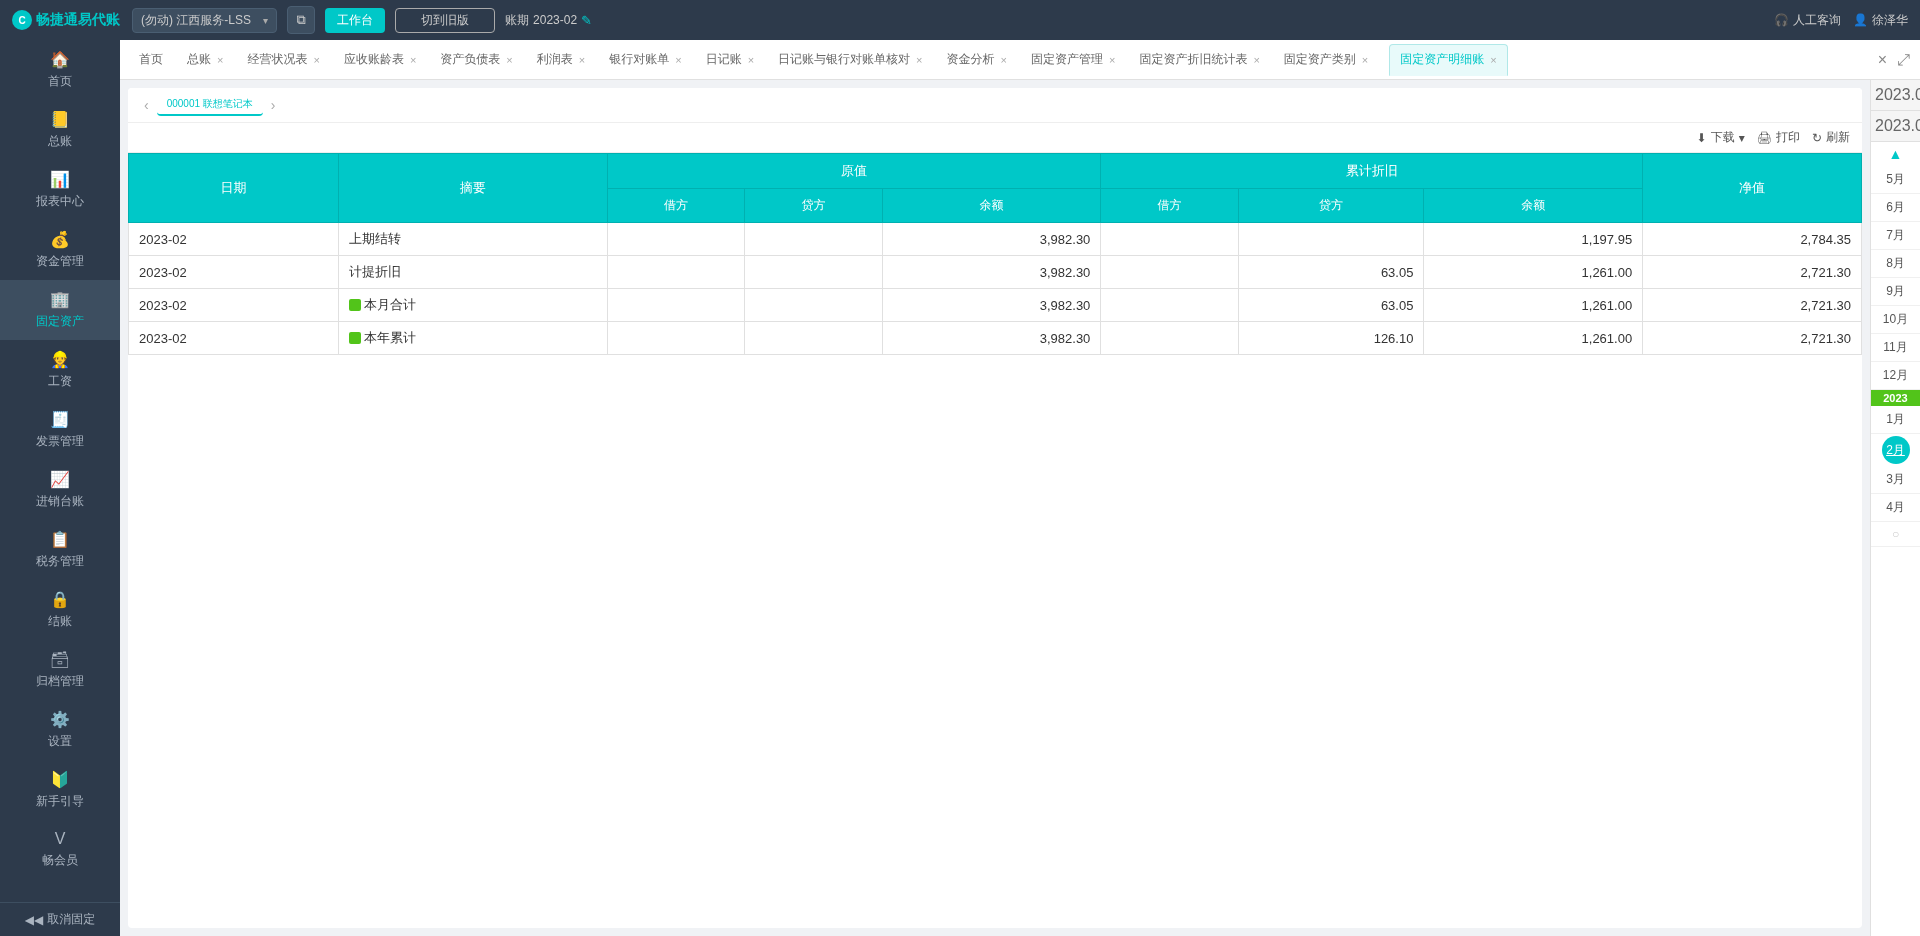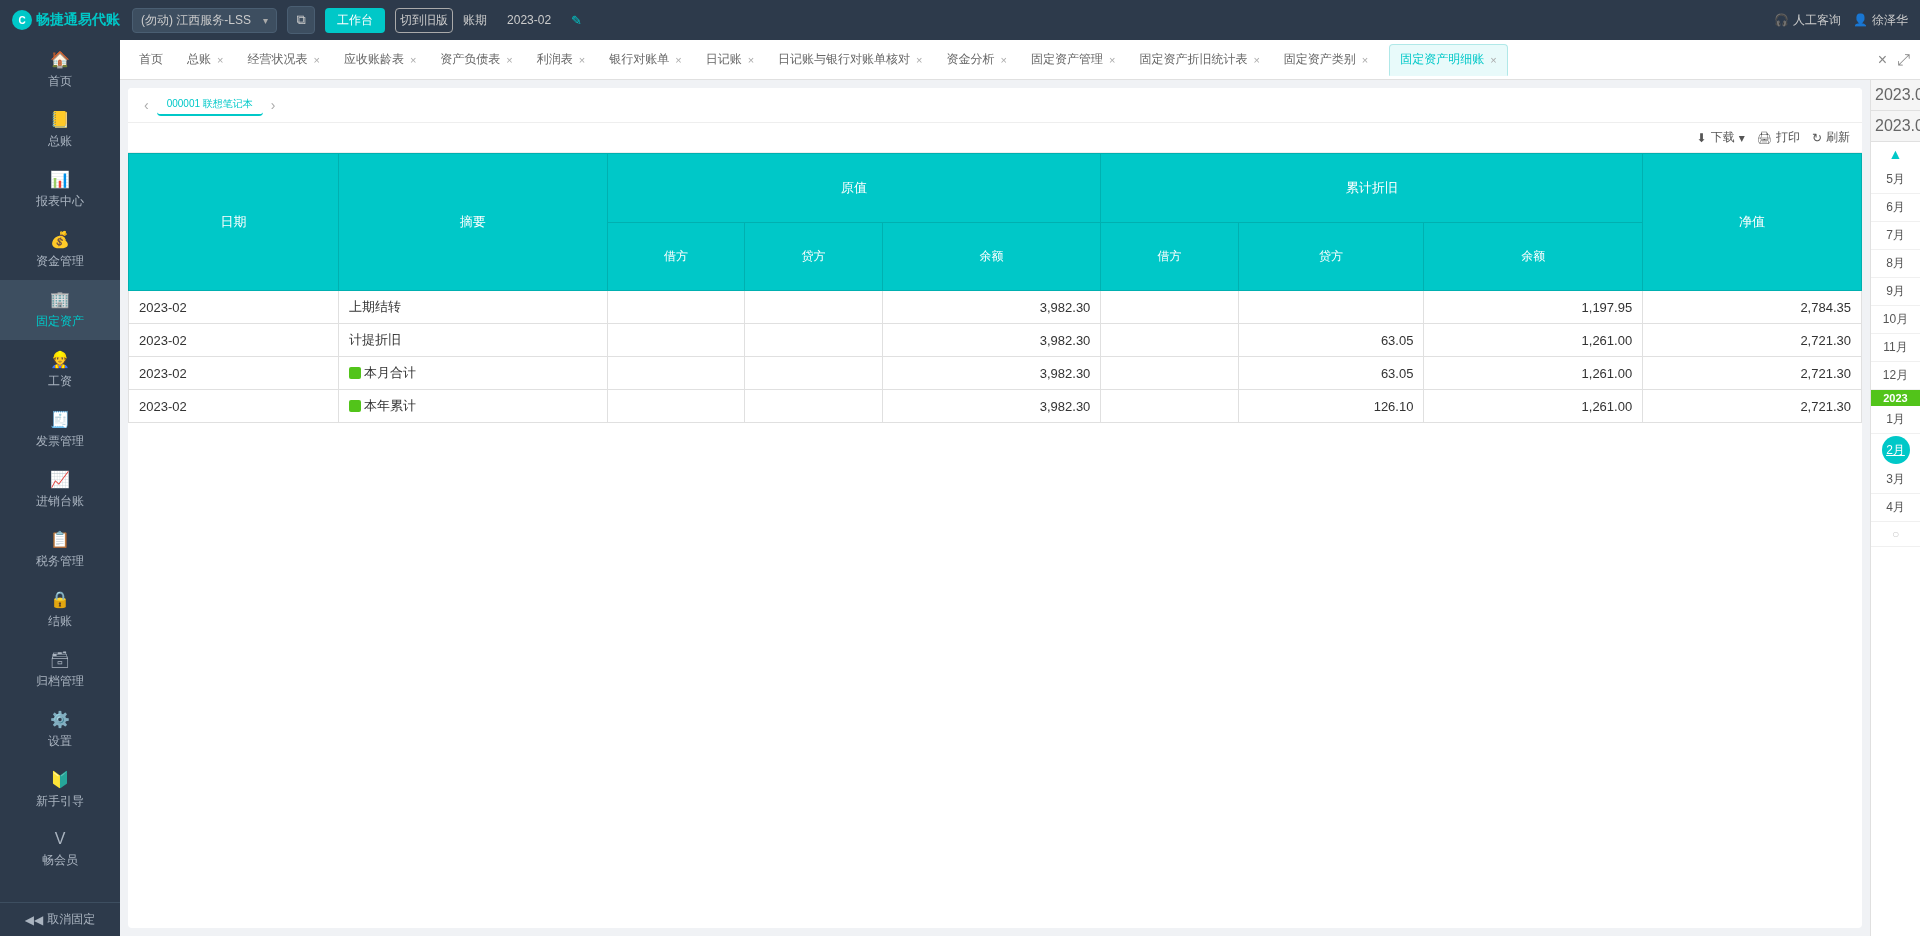--- a/index.html
+++ b/index.html
@@ -58,28 +58,28 @@
       border-radius: 4px;
       padding: 4px 12px;
       cursor: pointer;
       font-size: 12px;
     }
     .switch-btn {
       background: transparent;
       border: 1px solid #aaa;
       color: #ccc;
       border-radius: 4px;
-      padding: 3px 4px;
+      padding: 3px 25px;
       cursor: pointer;
       font-size: 12px;
     }
     .period-label {
       color: #ccc;
       font-size: 12px;
-      display: flex; align-items: center; gap: 20px;
+      display: flex; align-items: center; gap: 4px;
     }
     .period-edit-icon { color: #00c8c8; cursor: pointer; font-size: 13px; }
     .header-right {
       margin-left: auto;
       display: flex; align-items: center; gap: 12px;
       color: #ccc; font-size: 12px;
     }
     .user-service { display: flex; align-items: center; gap: 4px; cursor: pointer; }
     .user-name { display: flex; align-items: center; gap: 4px; cursor: pointer; }
 
@@ -263,21 +263,21 @@
       overflow: auto;
     }
     .data-table {
       width: 100%;
       border-collapse: collapse;
       font-size: 13px;
     }
     .data-table thead tr th {
       background: #00c8c8;
       color: white;
-      padding: 25px 10px;
+      padding: 8px 10px;
       text-align: center;
       border: 1px solid #00b0b0;
       font-weight: normal;
       white-space: nowrap;
     }
     .data-table thead tr.sub-header th {
       background: #00c8c8;
       color: white;
       font-size: 12px;
     }

